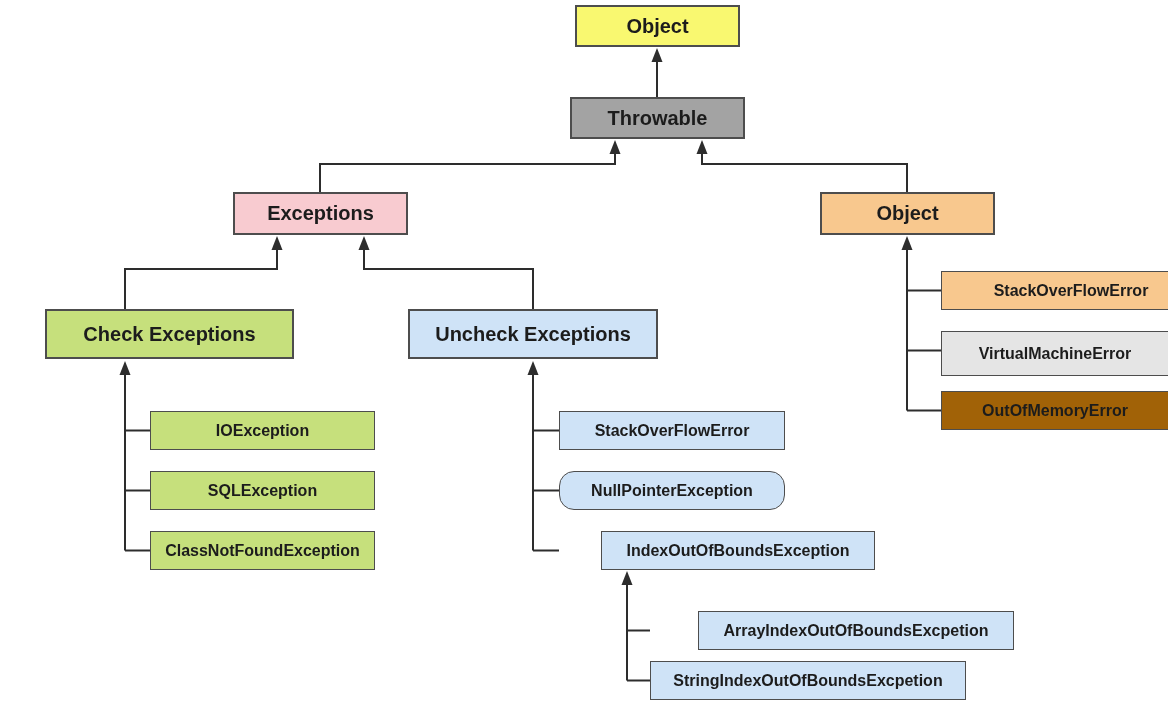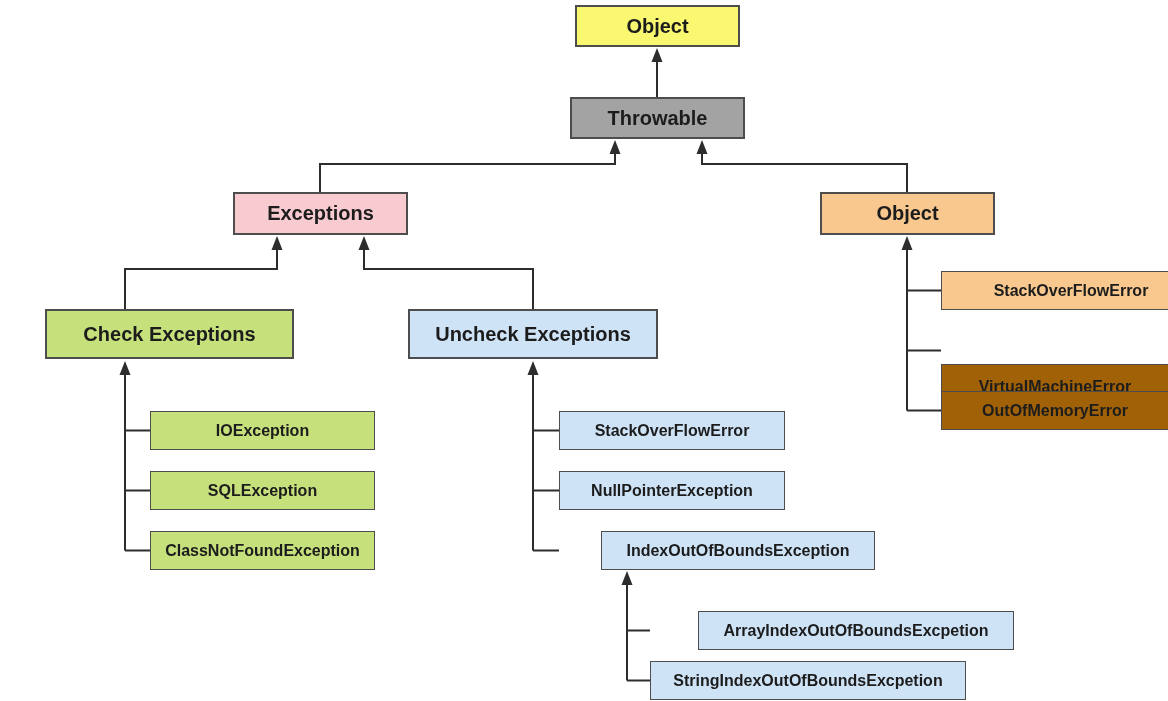--- a/index.html
+++ b/index.html
@@ -102,27 +102,27 @@
   <div class="node lvl-big" style="left: 408px; top: 309px; width: 250px; height: 50px; background-color: rgb(207, 227, 247);">Uncheck Exceptions</div>
 
   <div class="node lvl-leaf" style="left: 150px; top: 411px; width: 225px; height: 39px; background-color: rgb(198, 224, 124);">IOException</div>
 
   <div class="node lvl-leaf" style="left: 150px; top: 471px; width: 225px; height: 39px; background-color: rgb(198, 224, 124);">SQLException</div>
 
   <div class="node lvl-leaf" style="left: 150px; top: 531px; width: 225px; height: 39px; background-color: rgb(198, 224, 124);">ClassNotFoundException</div>
 
   <div class="node lvl-leaf" style="left: 559px; top: 411px; width: 226px; height: 39px; background-color: rgb(207, 227, 247);">StackOverFlowError</div>
 
-  <div class="node lvl-leaf" style="left: 559px; top: 471px; width: 226px; height: 39px; background-color: rgb(207, 227, 247);">NullPointerException</div>
+  <div class="node lvl-leaf" style="left: 559px; top: 471px; width: 226px; height: 39px; background-color: rgb(207, 227, 247); border-radius: 15px;">NullPointerException</div>
 
   <div class="node lvl-leaf" style="left: 558px; top: 531px; width: 274px; height: 39px; background-color: rgb(207, 227, 247); margin-left: 43px;">IndexOutOfBoundsException</div>
 
   <div class="node lvl-leaf" style="left: 650px; top: 611px; width: 316px; height: 39px; background-color: rgb(207, 227, 247); margin-left: 48px;">ArrayIndexOutOfBoundsExcpetion</div>
 
   <div class="node lvl-leaf" style="left: 650px; top: 661px; width: 316px; height: 39px; background-color: rgb(207, 227, 247);">StringIndexOutOfBoundsExcpetion</div>
 
   <div class="node lvl-leaf" style="left: 941px; top: 271px; width: 228px; height: 39px; background-color: rgb(248, 200, 142); padding-left: 32px;">StackOverFlowError</div>
 
-  <div class="node lvl-leaf" style="left: 941px; top: 331px; width: 228px; height: 45px; background-color: #a16207; margin-top: 33px;">VirtualMachineError</div>
+  <div class="node lvl-leaf" style="left: 941px; top: 331px; width: 228px; height: 45px; background-color: #e5e5e5;">VirtualMachineError</div>
 
   <div class="node lvl-leaf" style="left: 941px; top: 391px; width: 228px; height: 39px; background-color: #a16207;">OutOfMemoryError</div>
 
 </div>
 
 </body></html>

